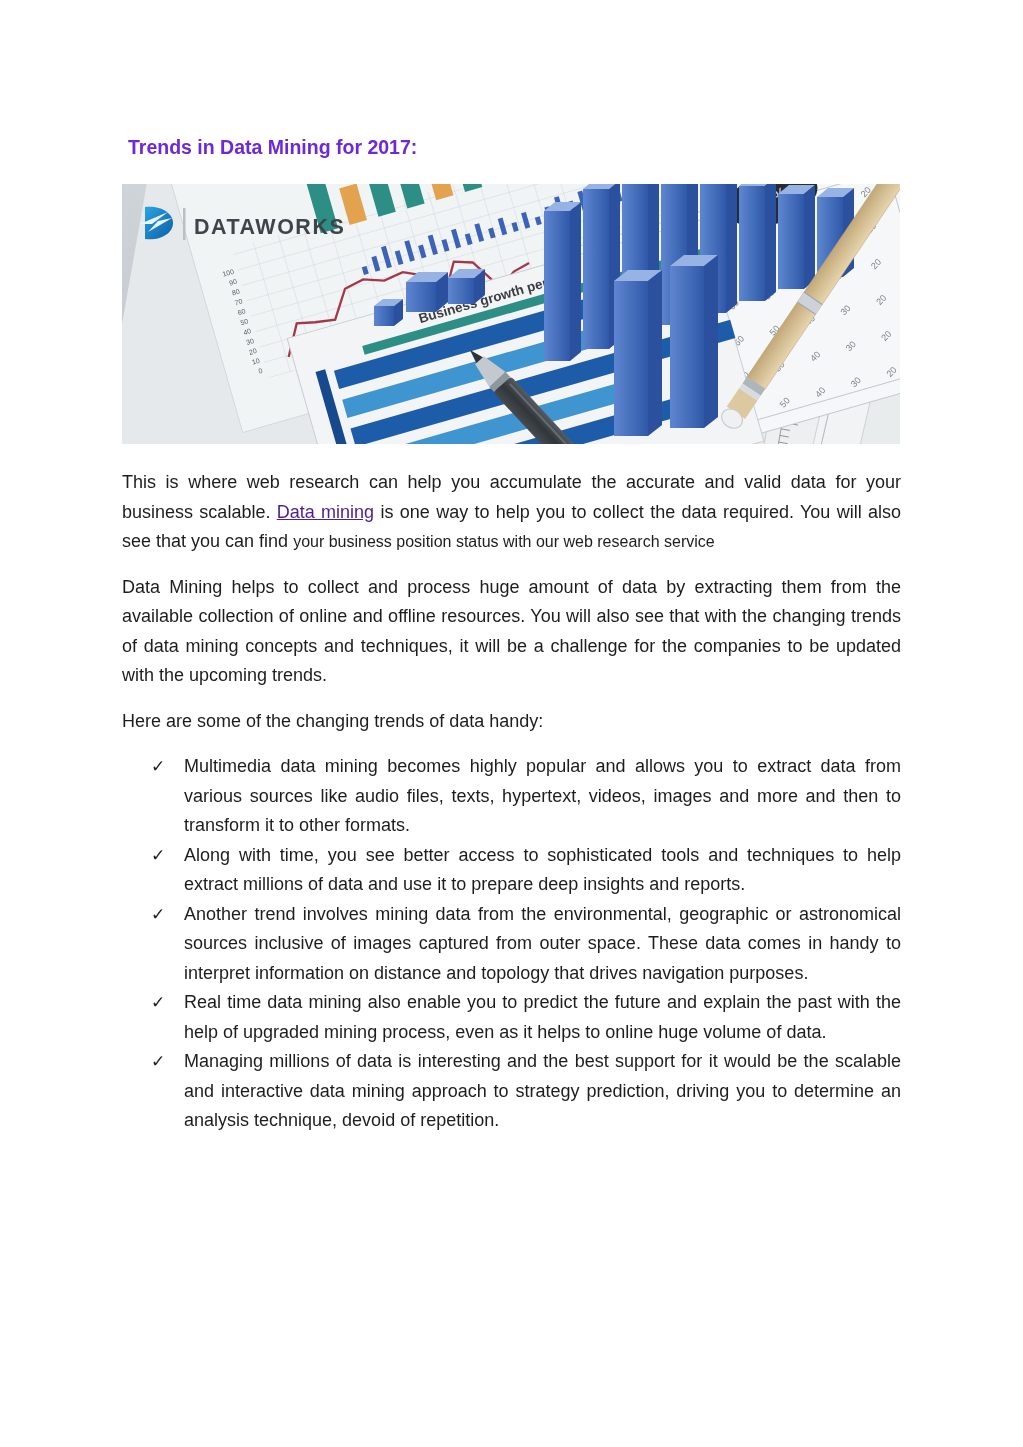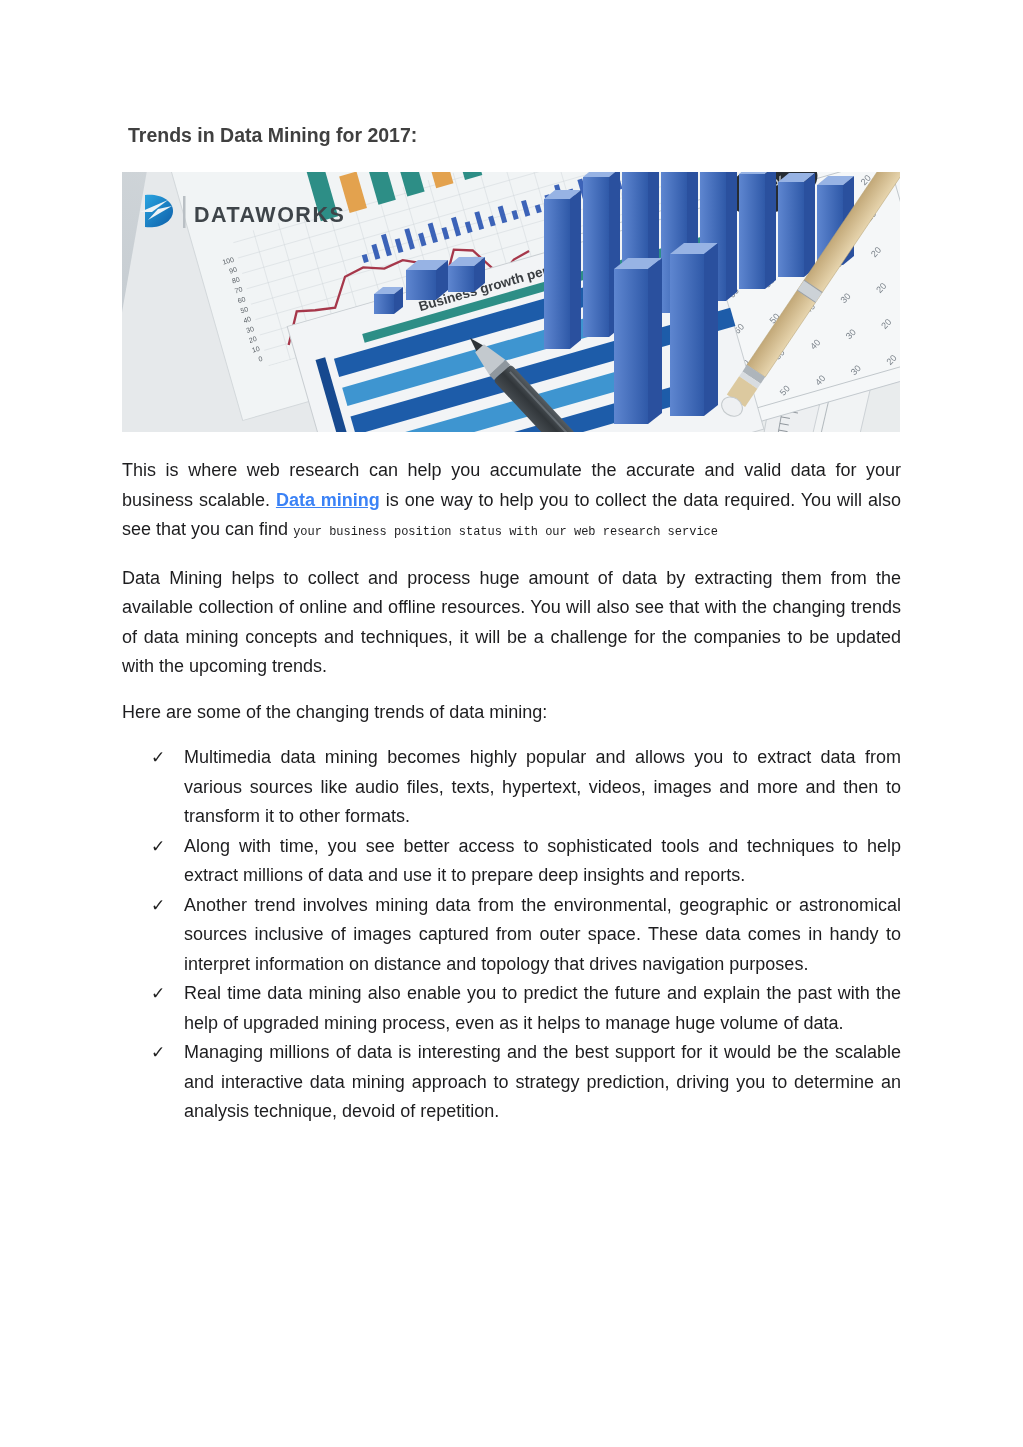--- a/index.html
+++ b/index.html
@@ -1,25 +1,25 @@
 <!DOCTYPE html>
 <html><head>
 <meta charset="utf-8">
 <style>
   html,body{margin:0;padding:0;}
   body{width:1023px;height:1447px;background:#ffffff;font-family:"Liberation Sans",sans-serif;color:#1d1d1f;}
   .page{position:relative;width:1023px;height:1447px;overflow:hidden;background:#ffffff;}
   .content{position:absolute;left:122px;top:118px;width:779px;}
-  .title{font-size:19.5px;font-weight:700;line-height:26px;margin:4px 0 24px 6px;color:#404040;}
+  .title{font-size:19.5px;font-weight:700;line-height:26px;margin:16px 0 24px 6px;color:#6d28d9;}
   .hero{width:778px;height:260px;margin:0;overflow:hidden;}
   .hero svg{display:block;font-family:"Liberation Sans",sans-serif;}
   p.body-par{font-size:18px;line-height:29.5px;text-align:justify;margin:24px 0 16px 0;}
   p.body-par + p.body-par{margin-top:0;}
-  .link{color:#3b82f6;font-weight:700;text-decoration:underline;cursor:pointer;margin-top:8px;}
-  .alt-text{font-size:12px;font-family:Liberation Mono, monospace;}
+  .link{color:#4c1d95;font-weight:400;text-decoration:underline;cursor:pointer;margin-top:8px;}
+  .alt-text{font-size:16px;}
   ul.check-list{margin:14px 0 0 0;padding:0;list-style:none;}
   ul.check-list li{position:relative;padding-left:62px;font-size:18px;line-height:29.5px;text-align:justify;margin:0;}
   ul.check-list .check{position:absolute;left:29px;top:0;font-size:17px;color:#222;}
 </style>
 </head>
 <body>
 
 <div class="page">
   <div class="content">
 
@@ -343,24 +343,24 @@
           <line x1="52" y1="-6" x2="210" y2="-6" stroke="#7c848b" stroke-width="2" opacity="0.6"></line>
         </g>
       </svg>
     </div>
 
 
     <p class="body-par"><span>This is where web research can help you accumulate the accurate and valid data for your business scalable. </span><a class="link">Data mining</a><span> is one way to help you to collect the data required. You will also see that you can find </span><span class="alt-text">your business position status with our web research service</span></p>
 
     <p class="body-par"><span>Data Mining helps to collect and process huge amount of data by extracting them from the available collection of online and offline resources. You will also see that with the changing trends of data mining concepts and techniques, it will be a challenge for the companies to be updated with the upcoming trends.</span></p>
 
-    <p class="body-par"><span>Here are some of the changing trends of data mining:</span></p>
+    <p class="body-par"><span>Here are some of the changing trends of data handy:</span></p>
 
     <ul class="check-list">
       <li><span class="check">✓</span><span>Multimedia data mining becomes highly popular and allows you to extract data from various sources like audio files, texts, hypertext, videos, images and more and then to transform it to other formats.</span></li>
       <li><span class="check">✓</span><span>Along with time, you see better access to sophisticated tools and techniques to help extract millions of data and use it to prepare deep insights and reports.</span></li>
       <li><span class="check">✓</span><span>Another trend involves mining data from the environmental, geographic or astronomical sources inclusive of images captured from outer space. These data comes in handy to interpret information on distance and topology that drives navigation purposes.</span></li>
-      <li><span class="check">✓</span><span>Real time data mining also enable you to predict the future and explain the past with the help of upgraded mining process, even as it helps to manage huge volume of data.</span></li>
+      <li><span class="check">✓</span><span>Real time data mining also enable you to predict the future and explain the past with the help of upgraded mining process, even as it helps to online huge volume of data.</span></li>
       <li><span class="check">✓</span><span>Managing millions of data is interesting and the best support for it would be the scalable and interactive data mining approach to strategy prediction, driving you to determine an analysis technique, devoid of repetition.</span></li>
     </ul>
 
   </div>
 </div>
 
 </body></html>

